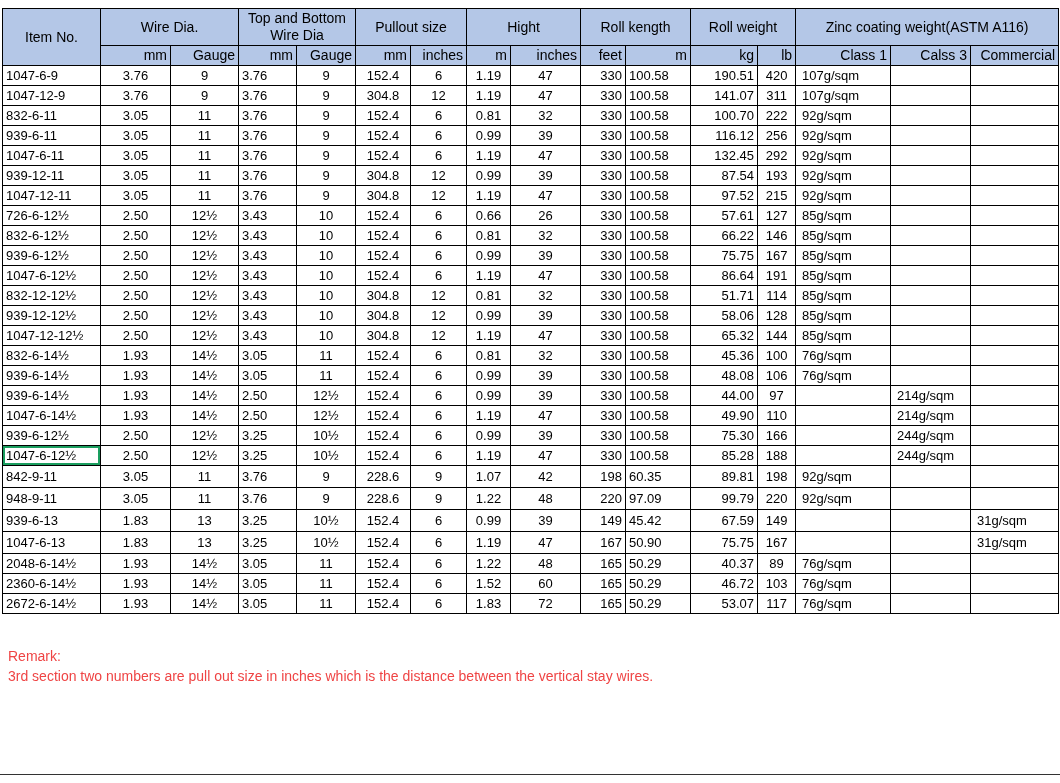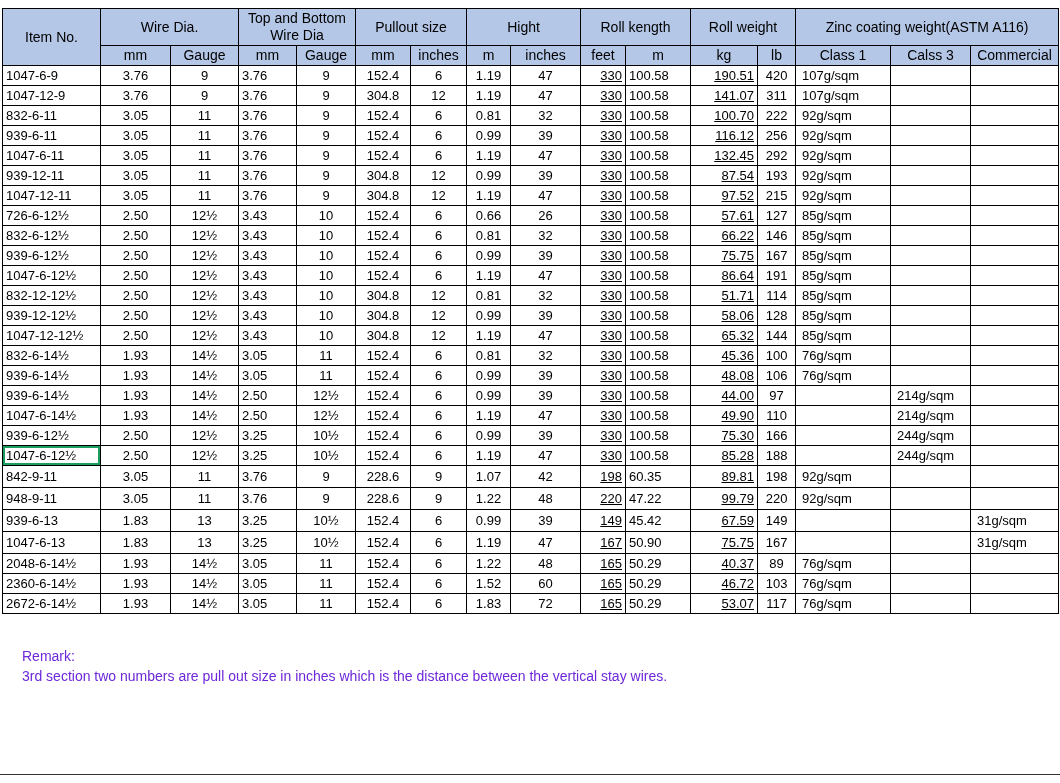--- a/index.html
+++ b/index.html
@@ -36,38 +36,39 @@
     font-size: 14px;
     text-align: center;
   }
   thead tr.groups th {
     height: 36px;
     line-height: 17px;
     white-space: normal;
   }
   thead tr.units th {
     height: 19px;
+    text-align: right;
   }
   tbody td.a-left   { text-align: left; }
   tbody td.a-center { text-align: center; }
-  tbody td.a-right  { text-align: right; text-decoration: underline; }
+  tbody td.a-right  { text-align: right; }
   tbody td.a-zinc   { text-align: left; padding-left: 6px; }
   
   tbody tr:nth-child(n+21):nth-child(-n+24) td {
     height: 21px;
     line-height: 21px;
   }
   td.selected {
     box-shadow: inset 0 0 0 2px var(--selection, #1a9e5f);
   }
   .remark {
-    margin: 32px 0 0 20px;
+    margin: 32px 0 0 6px;
     font-size: 14px;
     line-height: 20px;
-    color: #6d28d9;
+    color: #ef4444;
   }
   .bottom-rule {
     position: absolute;
     left: 0;
     top: 774px;
     width: 1060px;
     border-top: 1px solid #333333;
   }
 </style>
 </head>
@@ -505,21 +506,21 @@
           <td class="a-left">948-9-11</td>
           <td class="a-center">3.05</td>
           <td class="a-center">11</td>
           <td class="a-left">3.76</td>
           <td class="a-center">9</td>
           <td class="a-center">228.6</td>
           <td class="a-center">9</td>
           <td class="a-center">1.22</td>
           <td class="a-center">48</td>
           <td class="a-right">220</td>
-          <td class="a-left">47.22</td>
+          <td class="a-left">97.09</td>
           <td class="a-right">99.79</td>
           <td class="a-center">220</td>
           <td class="a-zinc">92g/sqm</td>
           <td class="a-zinc"></td>
           <td class="a-zinc"></td>
         </tr>
         <tr>
           <td class="a-left">939-6-13</td>
           <td class="a-center">1.83</td>
           <td class="a-center">13</td>

